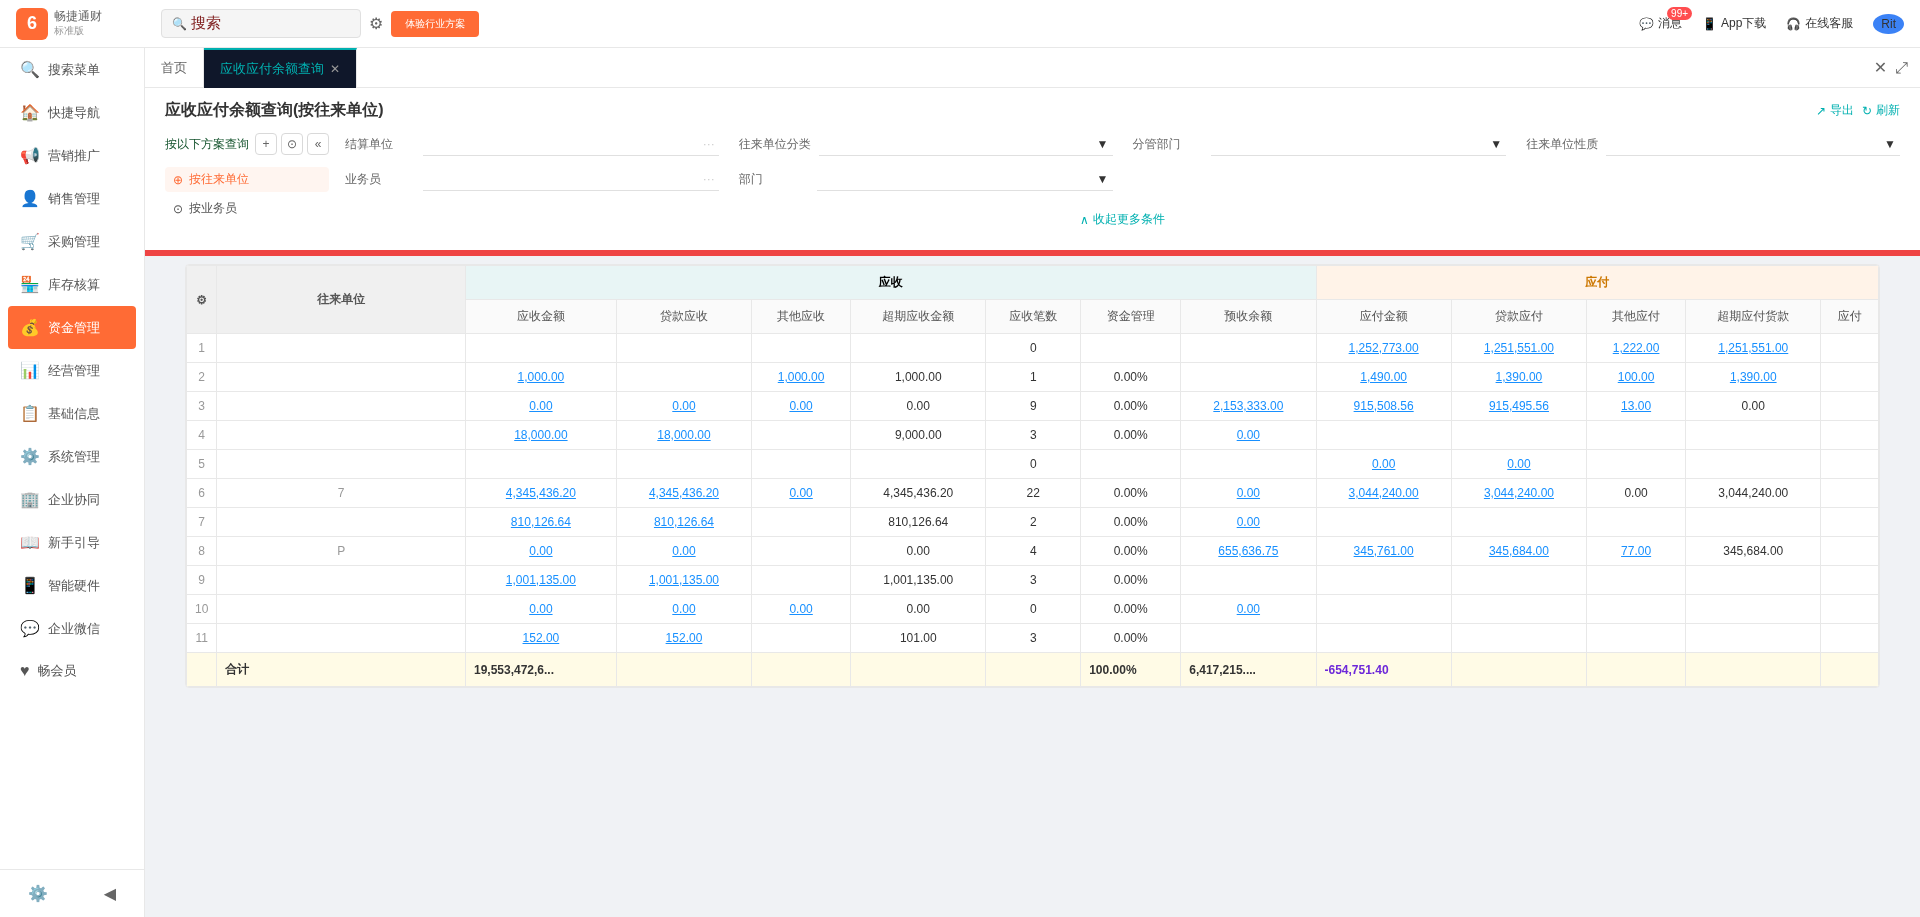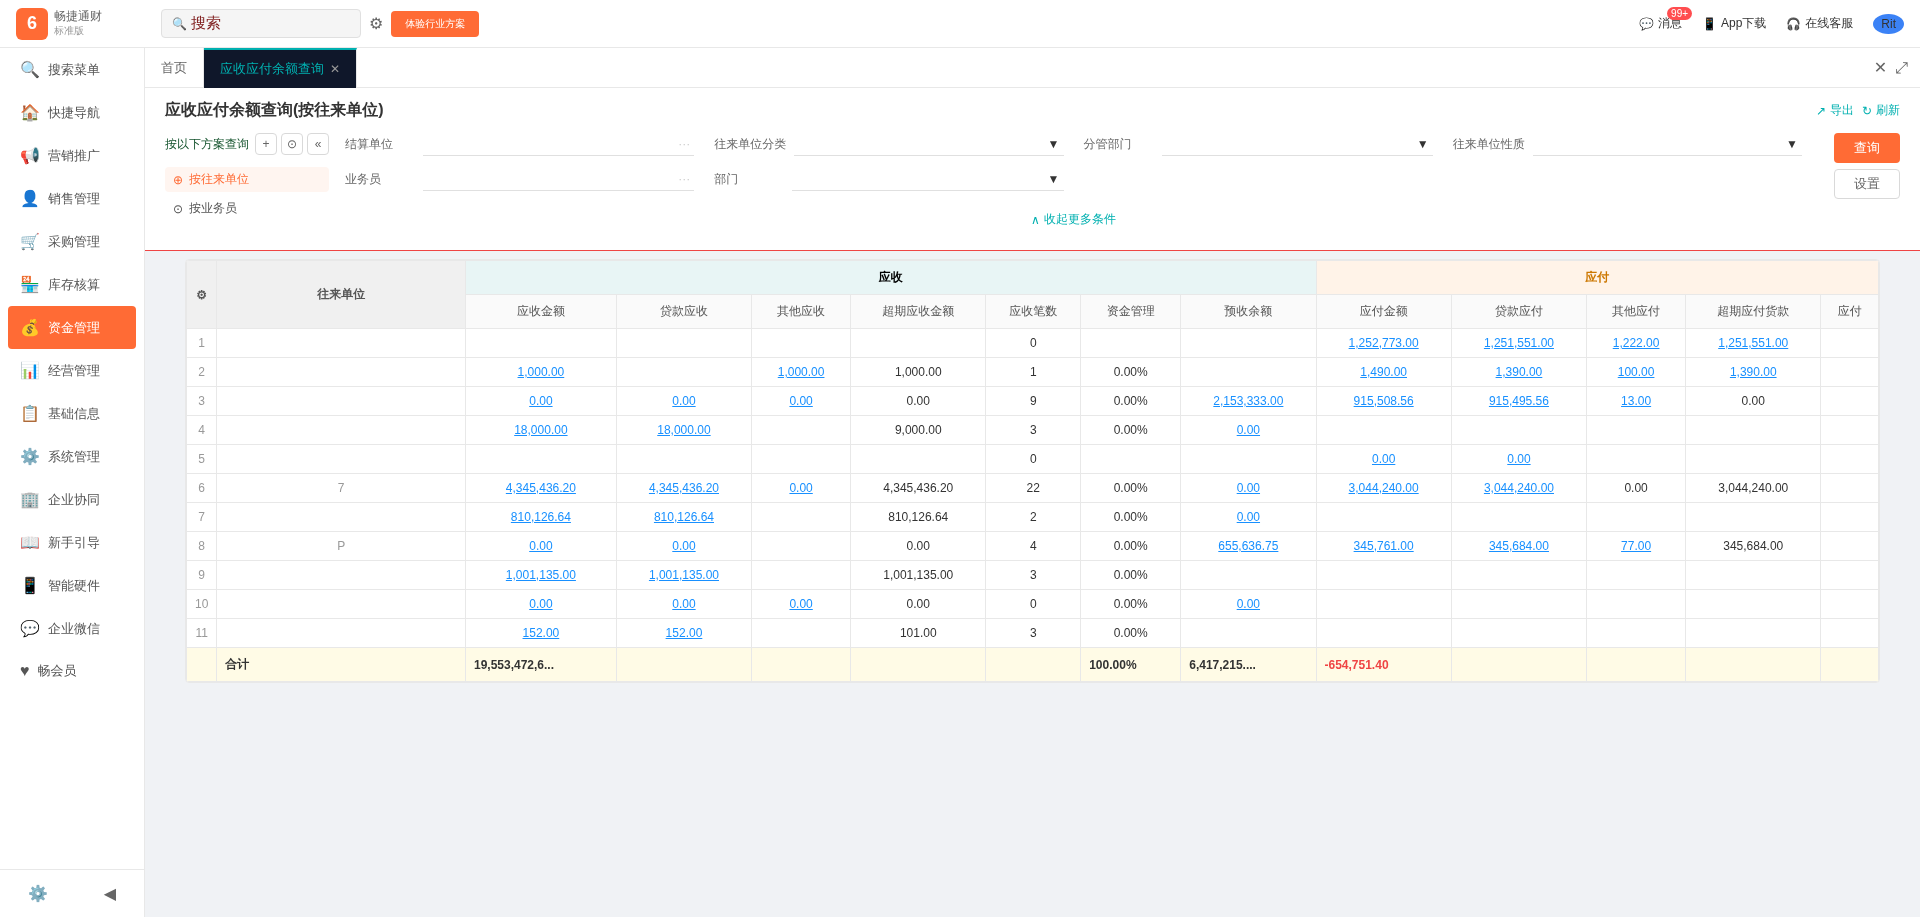--- a/index.html
+++ b/index.html
@@ -145,21 +145,21 @@
       margin-left: auto;
       display: flex; align-items: center; gap: 8px;
       padding-right: 12px;
       color: #666;
     }
 
     
     .page-header {
       background: #fff;
       padding: 12px 20px 0;
-      border-bottom: 1px solid #ef4444;
+      border-bottom: 6px solid #ef4444;
       flex-shrink: 0;
     }
     .page-title-row {
       display: flex; align-items: center; justify-content: space-between;
       margin-bottom: 12px;
     }
     .page-title { font-size: 16px; font-weight: 600; color: #333; }
     .page-actions { display: flex; gap: 8px; }
     .btn-export {
       display: flex; align-items: center; gap: 4px;
@@ -299,21 +299,21 @@
     }
     tbody tr td.text-link { color: #1890ff; text-decoration: underline; cursor: pointer; }
     .row-num { color: #999; width: 30px; }
     tfoot tr td {
       background: #fffbe6;
       border: 1px solid #e8e8e8;
       padding: 8px 8px;
       font-weight: 600;
       color: #333;
     }
-    tfoot tr td.negative { color: #ef4444; }
+    tfoot tr td.negative { color: #6d28d9; }
     .group-header th {
       background: #f0f0f0;
       text-align: center;
       font-weight: 600;
     }
     .settings-col {
       background: #f5f5f5;
       text-align: center;
       cursor: pointer;
     }
@@ -542,24 +542,20 @@
             </div>
           </div>
           <div style="text-align:center;padding:4px 0;">
             <div class="collapse-btn">
               <span>∧</span>
               <span>收起更多条件</span>
             </div>
           </div>
         </div>
 
-        <div class="query-actions">
-          <button class="btn-query">查询</button>
-          <button class="btn-settings">设置</button>
-        </div>
       </div>
     </div>
   </div>
 
   <div class="table-wrap">
     <div class="table-outer">
       <table>
         <thead>
           <tr class="group-header">
             <th rowspan="2" class="settings-col" style="width:30px;">⚙</th>

